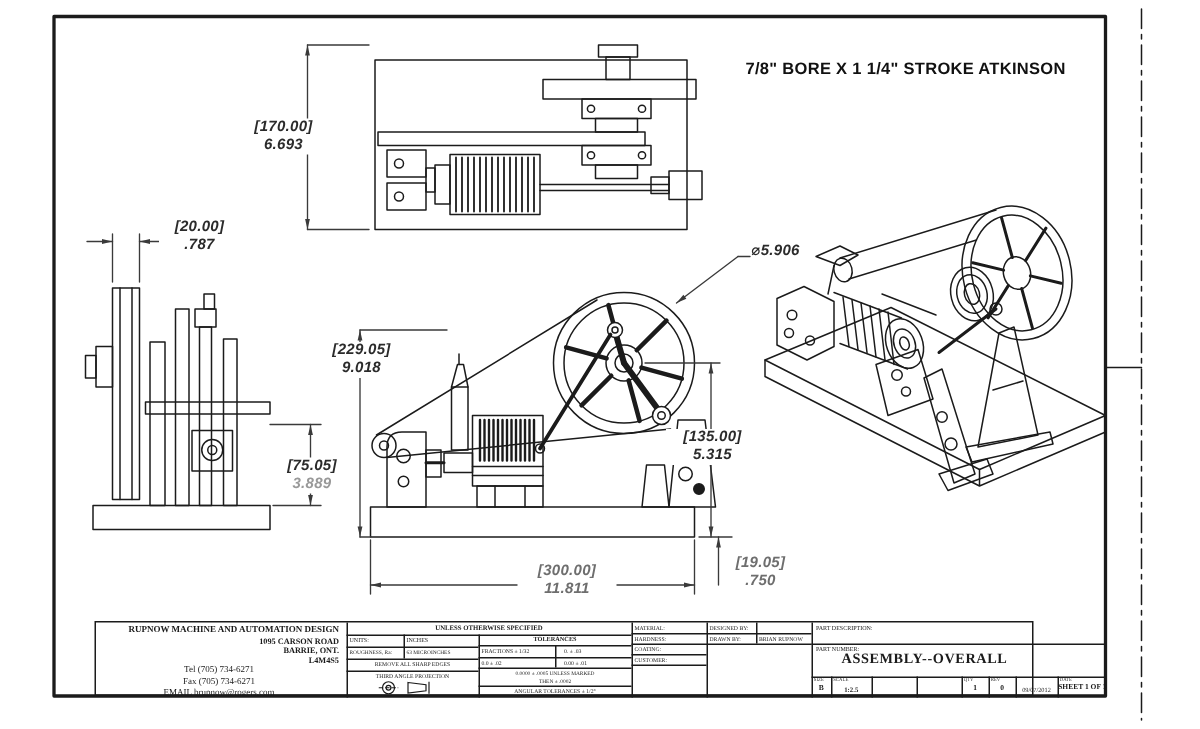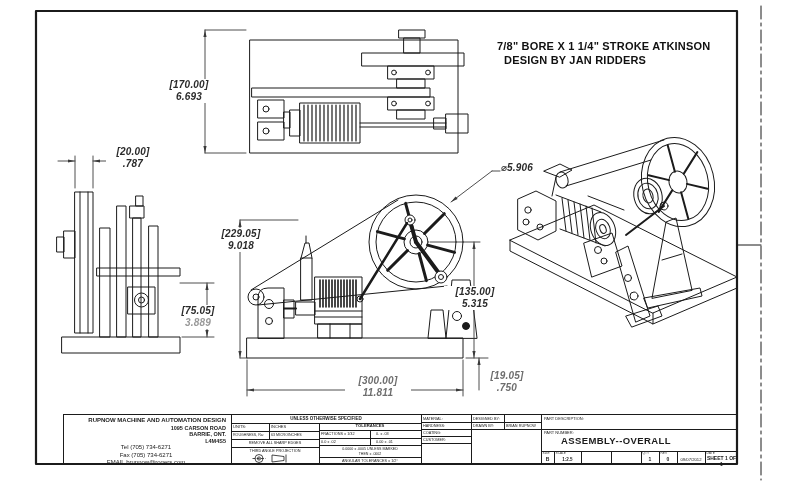--- a/index.html
+++ b/index.html
@@ -10,22 +10,22 @@
   .dim{position:absolute;text-align:center;font-weight:bold;font-size:10px;line-height:1.2;
        background:#fff;padding:0 1px;color:#2b2b2b;letter-spacing:.2px;font-style:italic;}
   .dim .inch{font-weight:bold;}
   .grey{color:#999;}
   .softgrey{color:#6e6e6e;}
   
   .note{position:absolute;left:497px;top:40px;width:240px;font-weight:bold;font-size:11px;
         line-height:1.25;color:#111;letter-spacing:.2px;}
   .note .l3{padding-left:7px;}
   
-  .tblock{position:absolute;left:63px;top:414px;width:674px;height:50px;
-          border:1.2px solid #1b1b1b;box-sizing:border-box;font-size:5px;}
+  .tblock{position:absolute;left:63px;top:414px;width:626px;height:50px;
+          border:1.2px solid #1b1b1b;box-sizing:border-box;font-size:5px;font-family:Liberation Serif, serif;}
   .tb{position:absolute;box-sizing:border-box;}
   .vline{position:absolute;width:1px;background:#1b1b1b;}
   .hline{position:absolute;height:1px;background:#1b1b1b;}
   .t32{font-size:3.2px;line-height:1.1;color:#333;}
   .t36{font-size:3.6px;line-height:1.15;}
   .t38{font-size:3.8px;line-height:1.15;}
   .t40{font-size:4px;line-height:1.15;}
   .t42{font-size:4.2px;line-height:1.15;}
   .t45{font-size:4.5px;line-height:1.15;}
   .t50{font-size:5px;line-height:1.15;}
@@ -247,36 +247,35 @@
         <polygon points="247,390 254,388.4 254,391.6"></polygon>
         <polygon points="463,390 456,388.4 456,391.6"></polygon>
         <polygon points="479,358 477.4,365 480.6,365"></polygon>
         <polygon points="451,202 457.6,199.1 455.6,196.5"></polygon>
       </g>
     </g>
   </svg>
 
   <div class="note">
     <div>7/8" BORE X 1 1/4" STROKE ATKINSON</div>
-    <div class="l3">DESIGN BY JAN RIDDERS</div>
   </div>
 
   <div class="dim" style="left:160px;top:79px;width:56px;">
     <div>[170.00]</div>
     <div class="inch">6.693</div>
   </div>
   <div class="dim" style="left:106px;top:146px;width:52px;">
     <div>[20.00]</div>
     <div class="inch">.787</div>
   </div>
   <div class="dim" style="left:210px;top:228px;width:60px;">
     <div>[229.05]</div>
     <div class="inch">9.018</div>
   </div>
-  <div class="dim" style="left:168px;top:305px;width:58px;">
+  <div class="dim" style="left:178px;top:305px;width:58px;">
     <div>[75.05]</div>
     <div class="inch grey">3.889</div>
   </div>
   <div class="dim" style="left:444px;top:286px;width:60px;">
     <div>[135.00]</div>
     <div class="inch">5.315</div>
   </div>
   <div class="dim softgrey" style="left:345px;top:375px;width:64px;">
     <div>[300.00]</div>
     <div class="inch">11.811</div>

